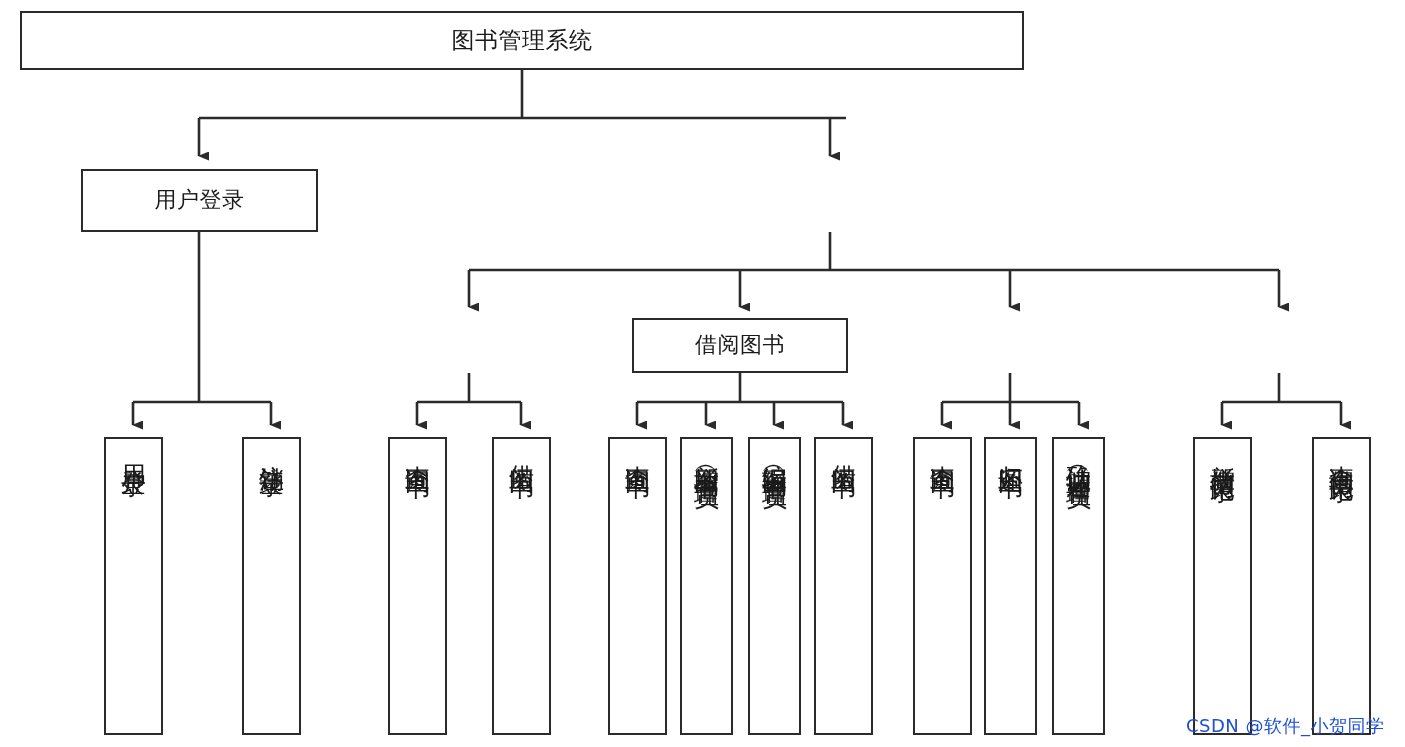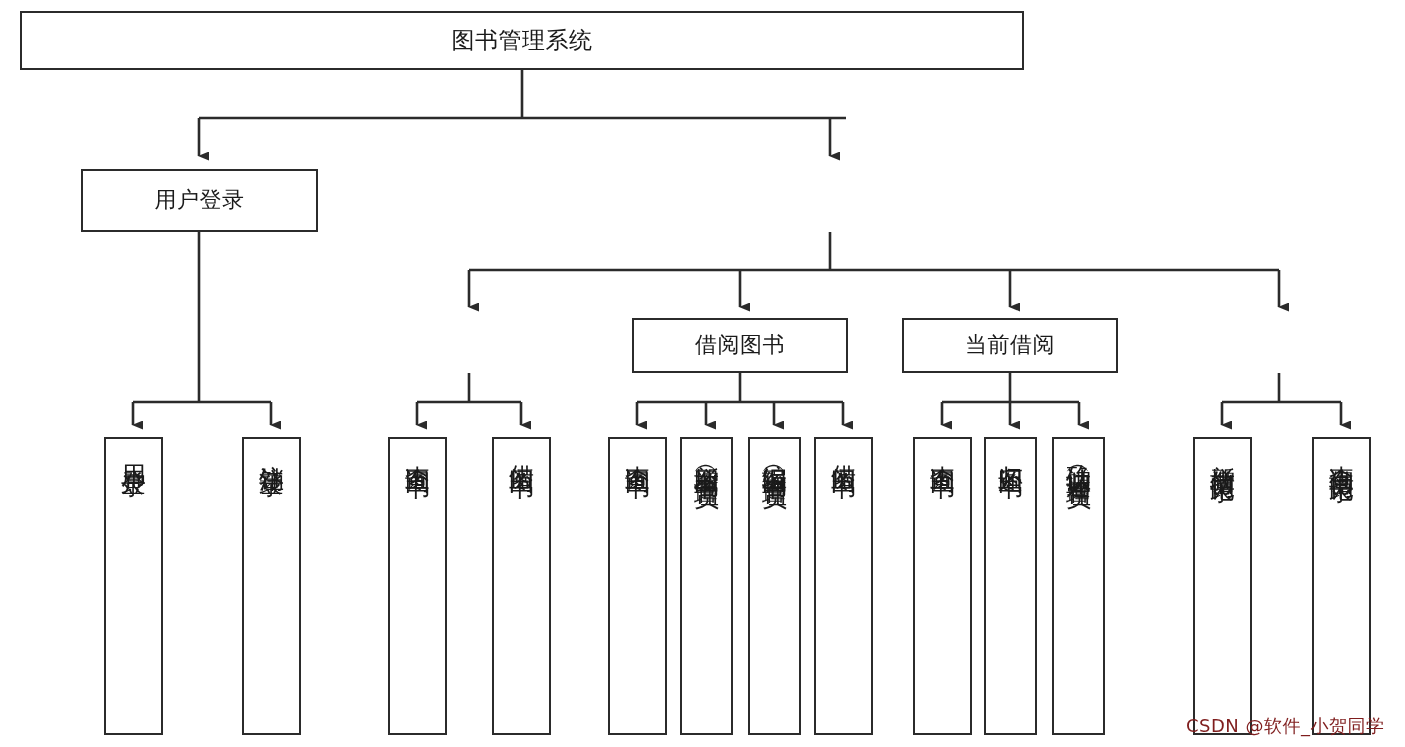--- a/index.html
+++ b/index.html
@@ -60,21 +60,21 @@
     max-height: 285px;
   }
   .node.vert.tall .node-label {
     max-height: 285px;
   }
   .watermark {
     position: absolute;
     left: 1186px;
     top: 714px;
     font-size: 18px;
-    color: #7f1d1d;
+    color: #1d4ed8;
     font-family: "DejaVu Sans", "Liberation Sans", sans-serif;
     letter-spacing: 0.5px;
     white-space: nowrap;
   }
 </style>
 </head>
 <body>
 
 <div id="canvas">
 
@@ -136,23 +136,20 @@
   <div class="node horiz" style="left:81px; top:169px; width:237px; height:63px;">
     <span class="node-label">用户登录</span>
   </div>
 
 
 
   <div class="node horiz" style="left:632px; top:318px; width:216px; height:55px;">
     <span class="node-label">借阅图书</span>
   </div>
 
-  <div class="node horiz" style="left:902px; top:318px; width:216px; height:55px;">
-    <span class="node-label">当前借阅</span>
-  </div>
 
 
   <div class="node vert" style="left:104px; top:437px; width:59px; height:298px;">
     <span class="node-label">用户登录</span>
   </div>
 
   <div class="node vert" style="left:242px; top:437px; width:59px; height:298px;">
     <span class="node-label">注销登录</span>
   </div>
 

